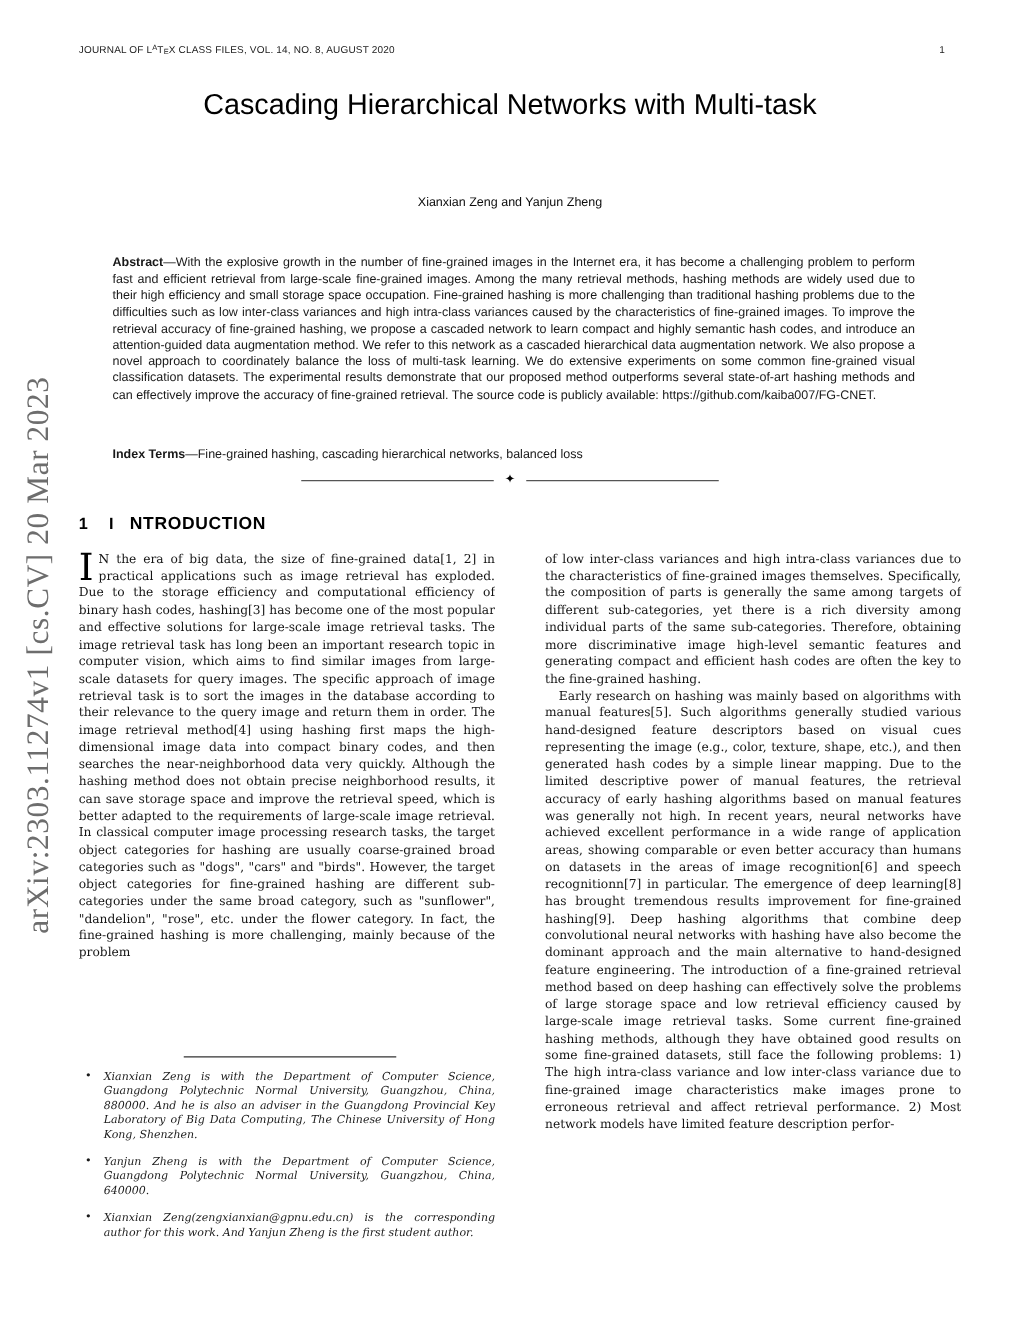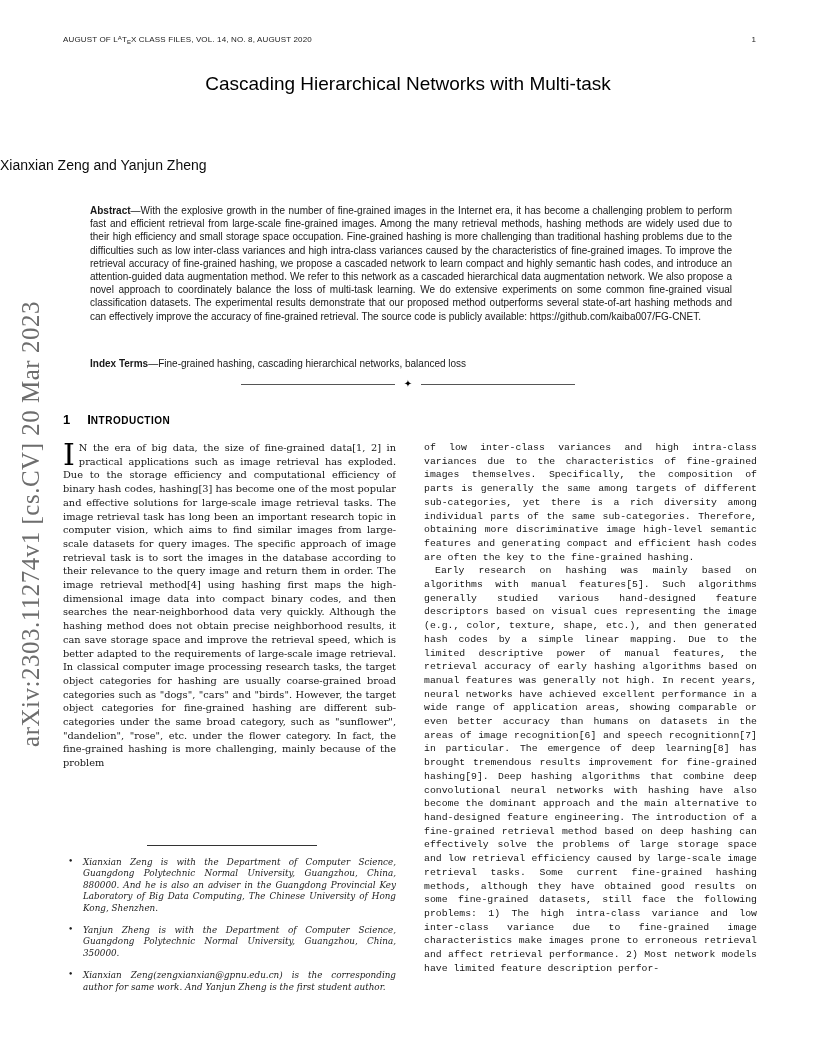--- a/index.html
+++ b/index.html
@@ -32,27 +32,27 @@
     font-family: "Liberation Serif", serif;
     font-size: 25px; letter-spacing: 0.5px;
     color: #6d6d6d;
   }
 
   
   .title {
     position: absolute; top: 67px; left: 40px; right: 40px;
     text-align: center;
     font-family: "Liberation Sans", sans-serif;
-    font-size: 19px; line-height: 33px; font-weight: 400; color: #000;
+    font-size: 23px; line-height: 33px; font-weight: 400; color: #000;
   }
   .authors {
     position: absolute; top: 157px; left: 0; right: 0;
-    text-align: left;
+    text-align: center;
     font-family: "Liberation Sans", sans-serif;
-    font-size: 14px; color: #0c0c0c;
+    font-size: 10px; color: #0c0c0c;
   }
 
   
   .abstract, .index-terms {
     position: absolute; left: 90px; width: 642px;
     font-family: "Liberation Sans", sans-serif;
     font-size: 10px; line-height: 13.2px;
     text-align: justify; color: #181818;
   }
   .abstract { top: 204px; }
@@ -68,33 +68,33 @@
   .separator .diamond { font-size: 10px; line-height: 10px; color: #000; }
 
   
   .section-heading {
     position: absolute; top: 410px; left: 63px;
     font-family: "Liberation Sans", sans-serif;
     font-weight: bold; color: #000;
   }
   .section-heading .num { font-size: 13px; margin-right: 17px; }
   .sc-first { font-size: 13px; }
-  .sc-rest { font-size: 10px; letter-spacing: 0.5px; }
+  .sc-rest { font-size: 14px; letter-spacing: 0.5px; margin-left: 13px; }
 
   
   .col {
     position: absolute; top: 441px; width: 333px;
     font-family: "DejaVu Serif", serif;
     font-size: 9.8px; line-height: 13.7px;
     text-align: justify; color: #141414;
     hyphens: auto; -webkit-hyphens: auto;
   }
   .col p { margin: 0; }
   .col-left  { left: 63px;  height: 396px; overflow: hidden; }
-  .col-right { left: 424px; height: 578px; overflow: hidden; font-family: Liberation Mono, monospace; }
+  .col-right { left: 436px; height: 578px; overflow: hidden; }
   .dropcap {
     float: left;
     font-size: 30px; line-height: 25px;
     padding: 1px 4px 0 0;
     color: #000;
   }
   .p-indent { text-indent: 11px; }
 
   
   .footnote-rule {
@@ -113,21 +113,21 @@
     font-style: normal; font-size: 9px;
   }
 </style>
 </head>
 <body>
 
 <div class="page">
 
   <div class="header">
     <div>
-      <span>AUGUST OF L</span><span class="ltx-sup">A</span><span>T</span><span class="ltx-sub">E</span><span>X CLASS FILES, VOL. 14, NO. 8, AUGUST 2020</span>
+      <span>JOURNAL OF L</span><span class="ltx-sup">A</span><span>T</span><span class="ltx-sub">E</span><span>X CLASS FILES, VOL. 14, NO. 8, AUGUST 2020</span>
     </div>
     <div>1</div>
   </div>
 
   <div class="watermark">arXiv:2303.11274v1  [cs.CV]  20 Mar 2023</div>
 
   <div class="title">
     <div>Cascading Hierarchical Networks with Multi-task</div>
   </div>
   <div class="authors">Xianxian Zeng and Yanjun Zheng</div>
@@ -160,20 +160,20 @@
     <p>of low inter-class variances and high intra-class variances due to the characteristics of fine-grained images themselves. Specifically, the composition of parts is generally the same among targets of different sub-categories, yet there is a rich diversity among individual parts of the same sub-categories. Therefore, obtaining more discriminative image high-level semantic features and generating compact and efficient hash codes are often the key to the fine-grained hashing.</p>
     <p class="p-indent">Early research on hashing was mainly based on algorithms with manual features[5]. Such algorithms generally studied various hand-designed feature descriptors based on visual cues representing the image (e.g., color, texture, shape, etc.), and then generated hash codes by a simple linear mapping. Due to the limited descriptive power of manual features, the retrieval accuracy of early hashing algorithms based on manual features was generally not high. In recent years, neural networks have achieved excellent performance in a wide range of application areas, showing comparable or even better accuracy than humans on datasets in the areas of image recognition[6] and speech recognitionn[7] in particular. The emergence of deep learning[8] has brought tremendous results improvement for fine-grained hashing[9]. Deep hashing algorithms that combine deep convolutional neural networks with hashing have also become the dominant approach and the main alternative to hand-designed feature engineering. The introduction of a fine-grained retrieval method based on deep hashing can effectively solve the problems of large storage space and low retrieval efficiency caused by large-scale image retrieval tasks. Some current fine-grained hashing methods, although they have obtained good results on some fine-grained datasets, still face the following problems: 1) The high intra-class variance and low inter-class variance due to fine-grained image characteristics make images prone to erroneous retrieval and affect retrieval performance. 2) Most network models have limited feature description perfor-</p>
   </div>
 
   <div class="footnote-rule"></div>
   <div class="footnotes">
     <div class="footnote">
       <span class="bullet">•</span><span>Xianxian Zeng is with the Department of Computer Science, Guangdong Polytechnic Normal University, Guangzhou, China, 880000. And he is also an adviser in the Guangdong Provincial Key Laboratory of Big Data Computing, The Chinese University of Hong Kong, Shenzhen.</span>
     </div>
     <div class="footnote">
-      <span class="bullet">•</span><span>Yanjun Zheng is with the Department of Computer Science, Guangdong Polytechnic Normal University, Guangzhou, China, 350000.</span>
+      <span class="bullet">•</span><span>Yanjun Zheng is with the Department of Computer Science, Guangdong Polytechnic Normal University, Guangzhou, China, 640000.</span>
     </div>
     <div class="footnote">
-      <span class="bullet">•</span><span>Xianxian Zeng(zengxianxian@gpnu.edu.cn) is the corresponding author for same work. And Yanjun Zheng is the first student author.</span>
+      <span class="bullet">•</span><span>Xianxian Zeng(zengxianxian@gpnu.edu.cn) is the corresponding author for this work. And Yanjun Zheng is the first student author.</span>
     </div>
   </div>
 
 </div>
 
 </body></html>

